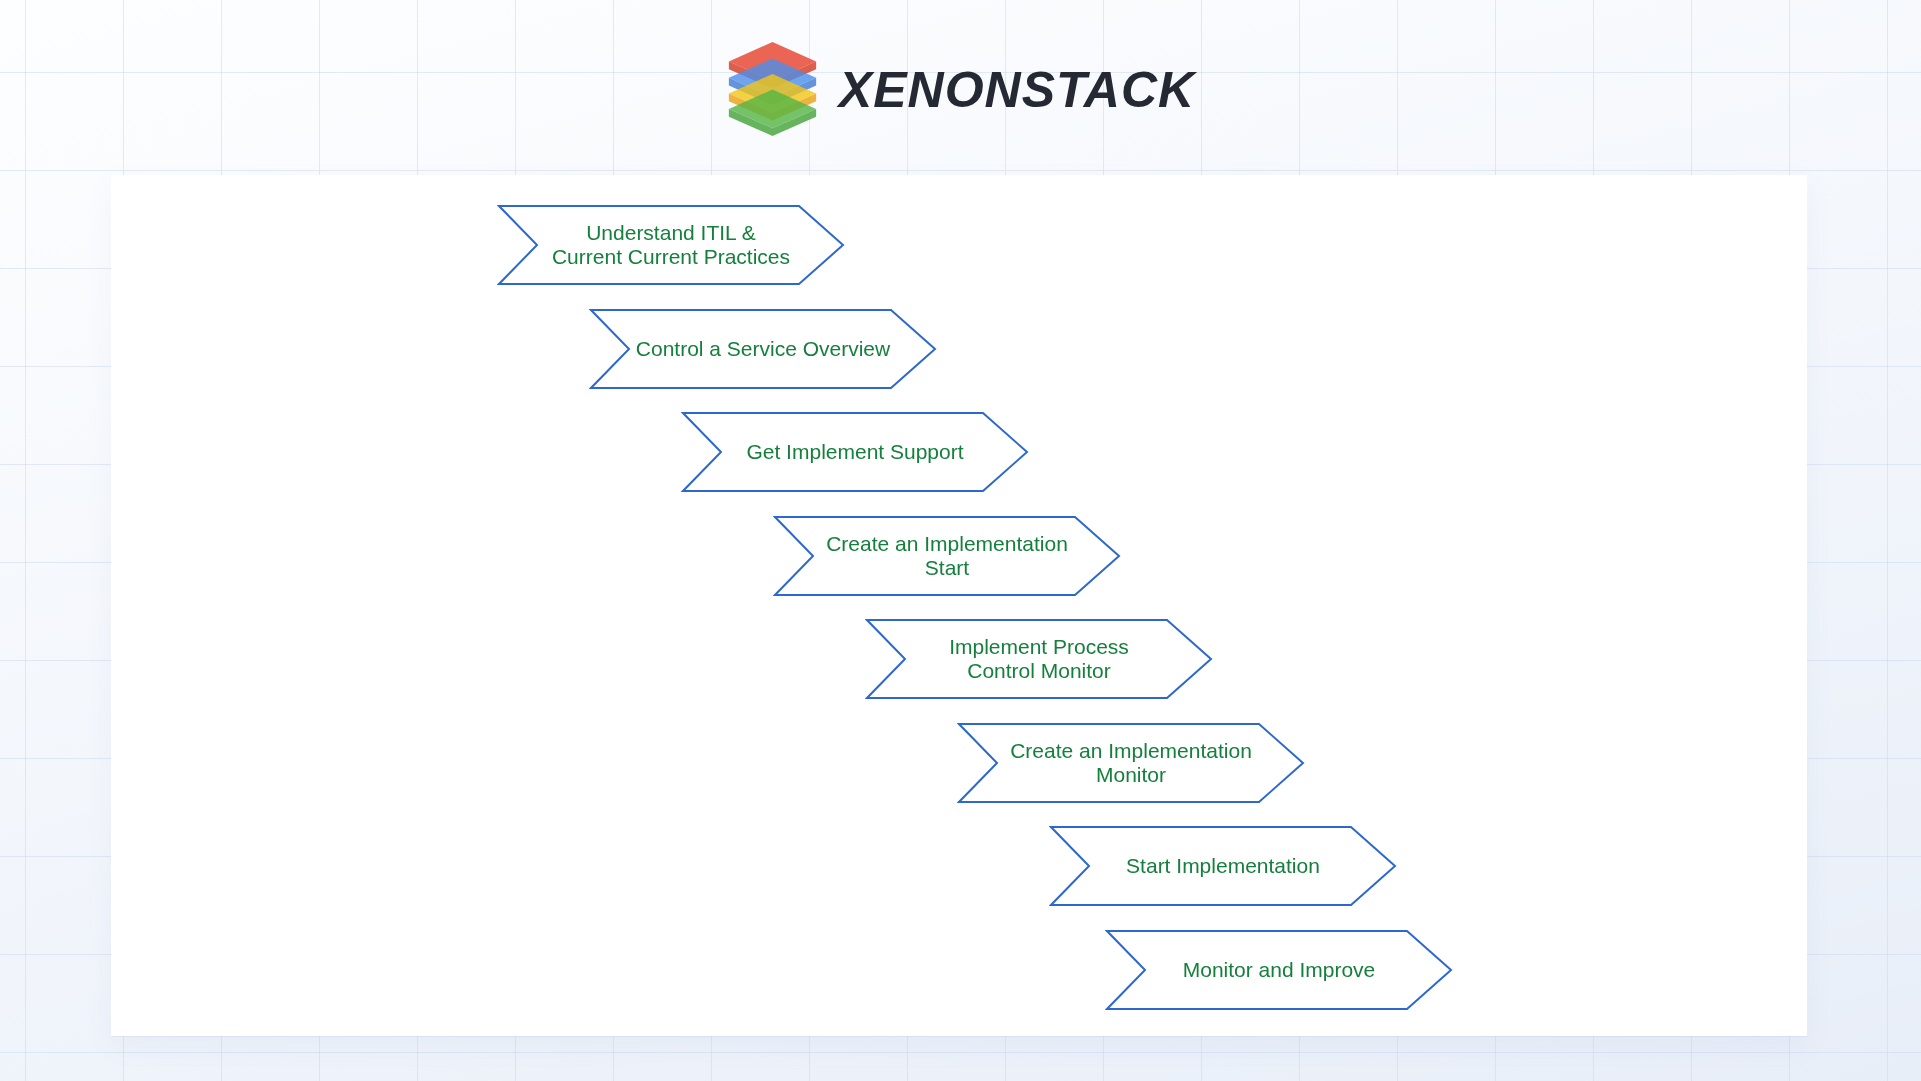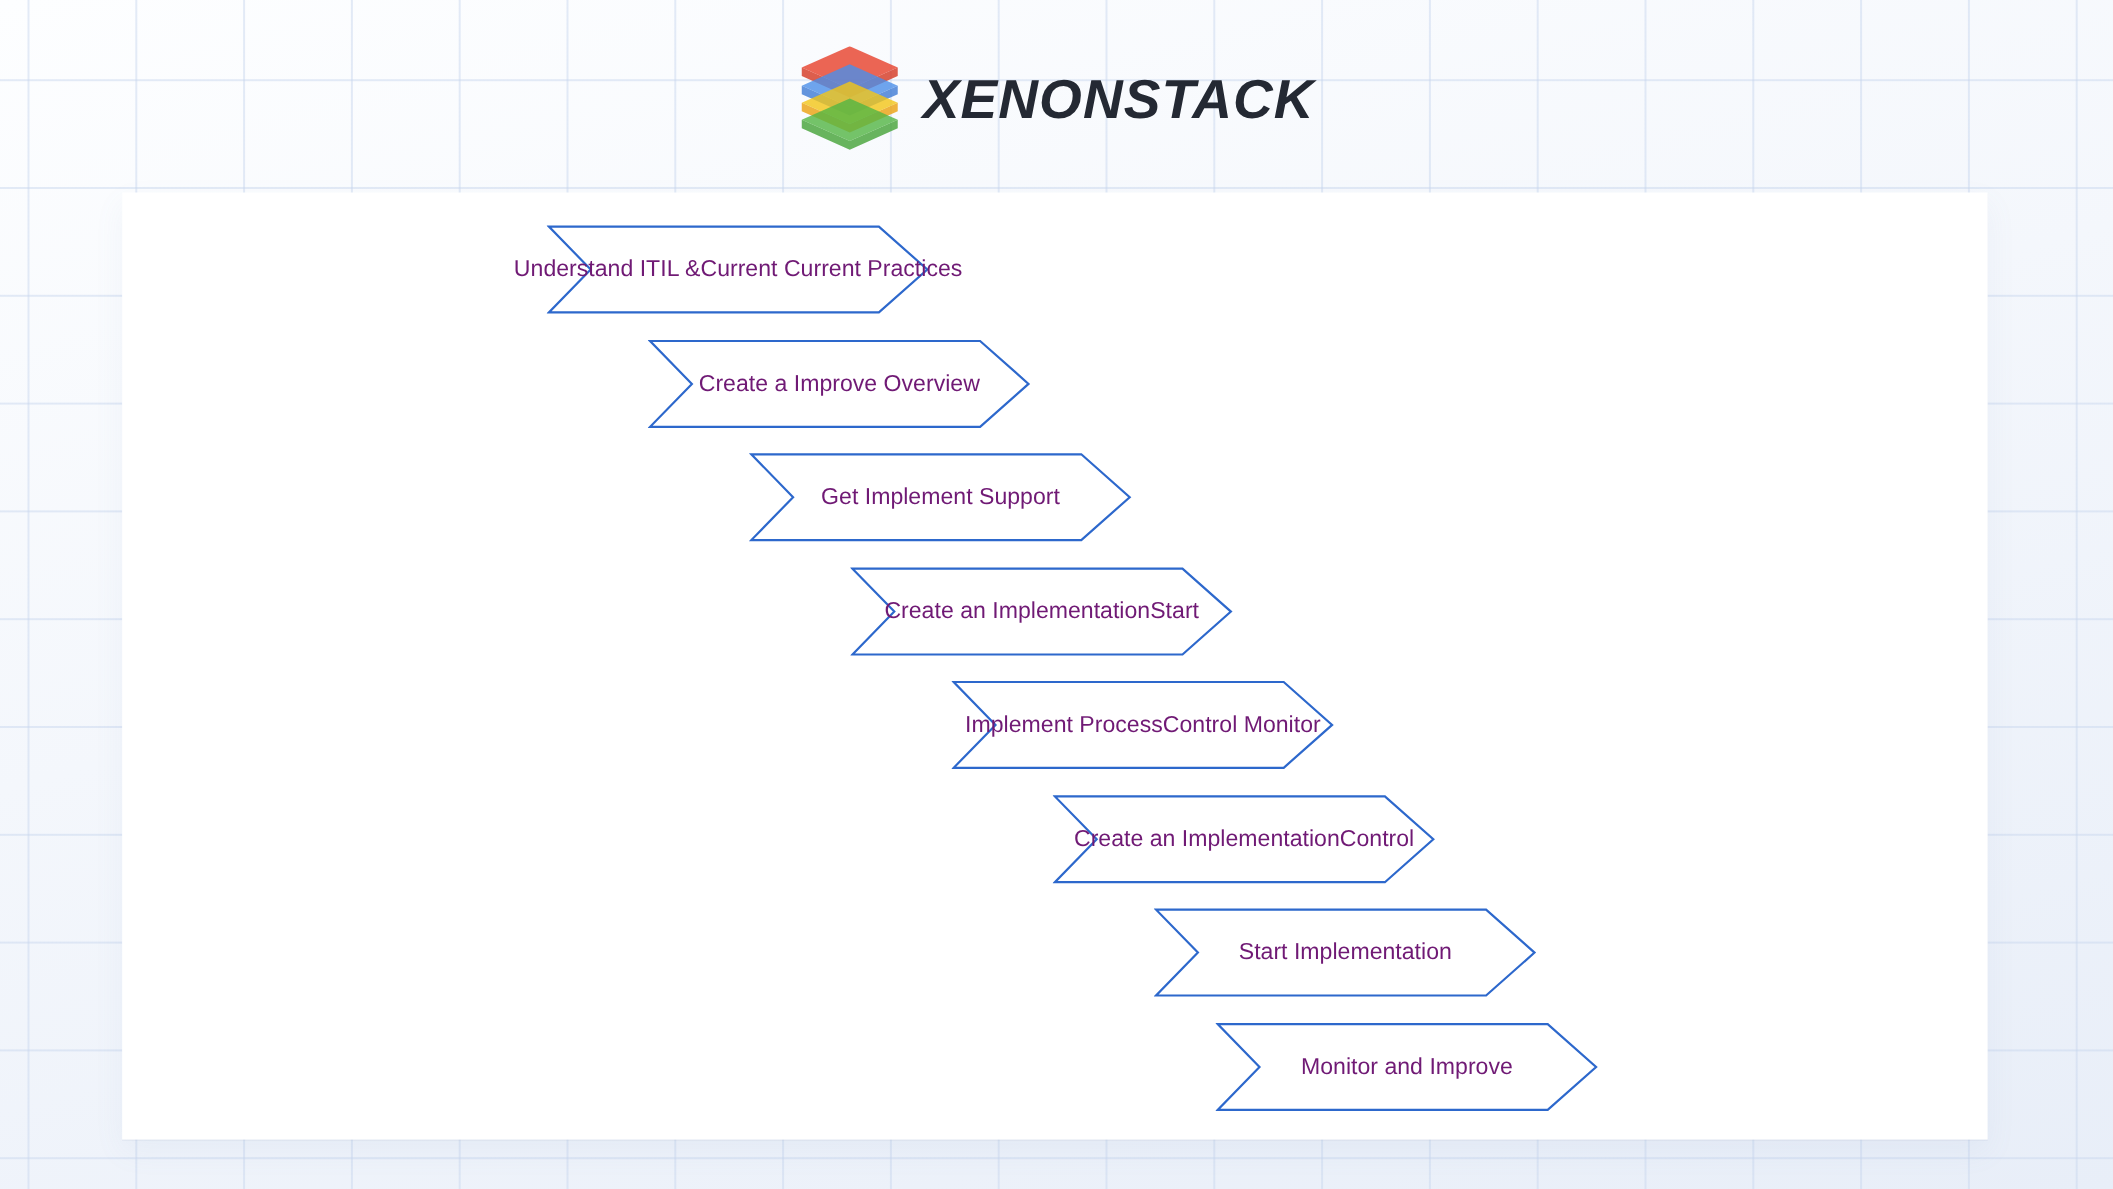--- a/index.html
+++ b/index.html
@@ -31,23 +31,23 @@
     position:absolute;left:111px;top:175px;width:1696px;height:861px;
     background:#ffffff;
     box-shadow:0 1px 0 rgba(120,140,180,0.10), 0 10px 26px rgba(120,140,180,0.07);
   }
 
   
   .banner{position:absolute;width:348px;height:82px;}
   .banner svg{position:absolute;left:0;top:0;display:block;}
   .banner .label{
     position:absolute;left:0;top:0;right:0;bottom:0;
-    display:flex;align-items:center;justify-content:center;
+    display:flex;flex-direction:column;align-items:center;justify-content:center;
     padding:0 42px;box-sizing:border-box;
-    font-size:21px;line-height:24px;color:#701a75;text-align:right;
+    font-size:21px;line-height:24px;color:#15803d;text-align:right;
     white-space:nowrap;
   }
   .b1{left:386px;top:29px;}
   .b2{left:478px;top:133px;}
   .b3{left:570px;top:236px;}
   .b4{left:662px;top:340px;}
   .b5{left:754px;top:443px;}
   .b6{left:846px;top:547px;}
   .b7{left:938px;top:650px;}
   .b8{left:994px;top:754px;}
@@ -91,21 +91,21 @@
       <span>Understand ITIL &amp;</span>
       <span>Current Current Practices</span>
     </div>
   </div>
 
   <div class="banner b2">
     <svg width="348" height="82" viewBox="-2 -2 348 82">
       <polygon points="0,0 300,0 344,39 300,78 0,78 38,39" fill="#ffffff" stroke="#2d68cc" stroke-width="2"></polygon>
     </svg>
     <div class="label">
-      <span>Create a Improve Overview</span>
+      <span>Control a Service Overview</span>
     </div>
   </div>
 
   <div class="banner b3">
     <svg width="348" height="82" viewBox="-2 -2 348 82">
       <polygon points="0,0 300,0 344,39 300,78 0,78 38,39" fill="#ffffff" stroke="#2d68cc" stroke-width="2"></polygon>
     </svg>
     <div class="label">
       <span>Get Implement Support</span>
     </div>
@@ -130,21 +130,21 @@
       <span>Control Monitor</span>
     </div>
   </div>
 
   <div class="banner b6">
     <svg width="348" height="82" viewBox="-2 -2 348 82">
       <polygon points="0,0 300,0 344,39 300,78 0,78 38,39" fill="#ffffff" stroke="#2d68cc" stroke-width="2"></polygon>
     </svg>
     <div class="label">
       <span>Create an Implementation</span>
-      <span>Control</span>
+      <span>Monitor</span>
     </div>
   </div>
 
   <div class="banner b7">
     <svg width="348" height="82" viewBox="-2 -2 348 82">
       <polygon points="0,0 300,0 344,39 300,78 0,78 38,39" fill="#ffffff" stroke="#2d68cc" stroke-width="2"></polygon>
     </svg>
     <div class="label">
       <span>Start Implementation</span>
     </div>

